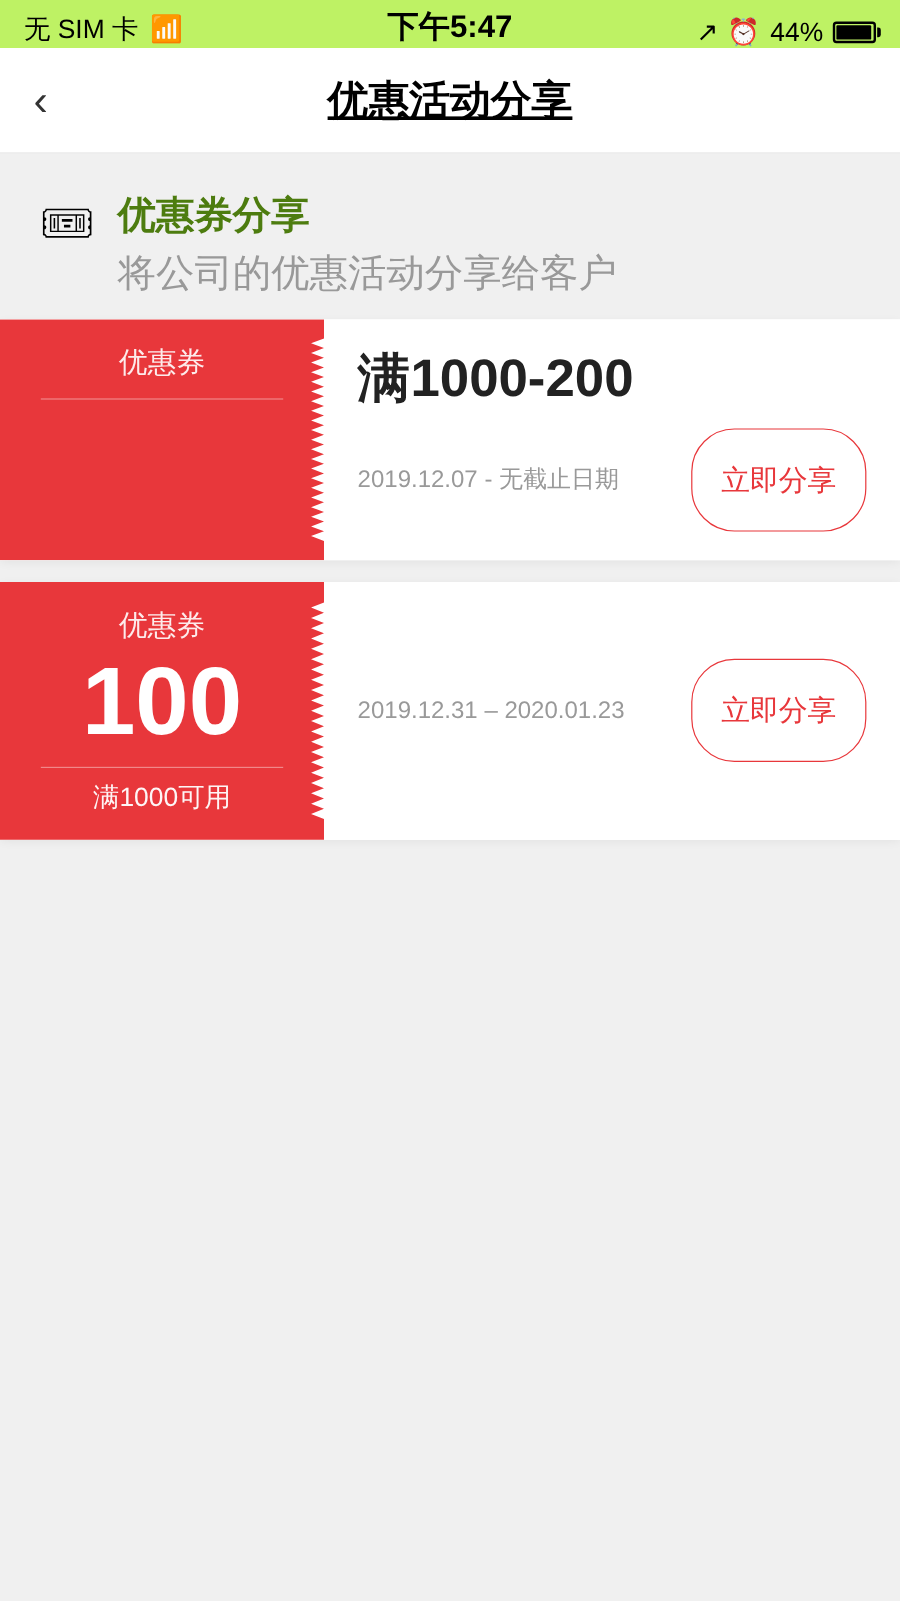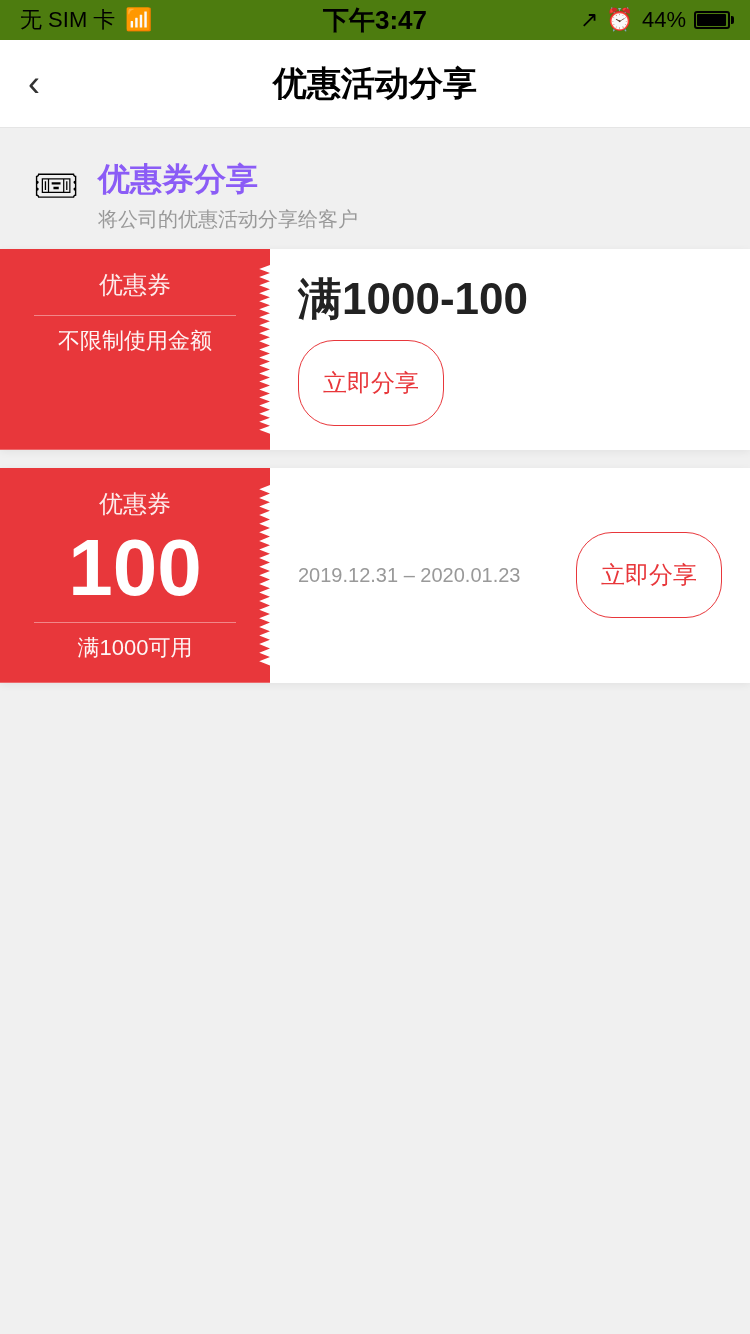--- a/index.html
+++ b/index.html
@@ -9,23 +9,23 @@
       min-height: 1334px;
       background: #f0f0f0;
       font-family: -apple-system, "PingFang SC", "Helvetica Neue", Arial, sans-serif;
       overflow-x: hidden;
     }
 
     
     .status-bar {
       width: 100%;
       height: 40px;
-      background: #4d7c0f;
-      display: flex;
-      align-items: center;
+      background: #bef264;
+      display: flex;
+      align-items: flex-end;
       justify-content: space-between;
       padding: 0 20px;
       font-size: 24px;
       font-weight: 500;
     }
     .status-left {
       display: flex;
       align-items: center;
       gap: 10px;
       font-size: 22px;
@@ -86,20 +86,21 @@
       position: absolute;
       left: 28px;
       font-size: 36px;
       color: #333;
       cursor: pointer;
     }
     .nav-title {
       font-size: 34px;
       font-weight: 600;
       color: #000;
+      text-decoration: underline;
     }
 
     
     .section-header {
       background: #f0f0f0;
       padding: 30px 30px 16px 30px;
       display: flex;
       align-items: flex-start;
       gap: 16px;
     }
@@ -110,24 +111,24 @@
       align-items: center;
       justify-content: center;
       font-size: 36px;
       flex-shrink: 0;
       margin-top: 2px;
     }
     .section-text-block {}
     .section-title {
       font-size: 32px;
       font-weight: 600;
-      color: #8b5cf6;
+      color: #4d7c0f;
     }
     .section-subtitle {
-      font-size: 20px;
+      font-size: 32px;
       color: #999;
       margin-top: 4px;
     }
 
     
     .coupon-list {
       padding: 0 0 20px 0;
       background: #f0f0f0;
     }
 
@@ -250,21 +251,21 @@
     }
   </style>
 </head>
 <body>
 
 <div class="status-bar">
   <div class="status-left">
     <span>无 SIM 卡</span>
     <span>📶</span>
   </div>
-  <div class="status-center">下午3:47</div>
+  <div class="status-center">下午5:47</div>
   <div class="status-right">
     <span>↗</span>
     <span>⏰</span>
     <span>44%</span>
     <span class="battery-icon">
       <span class="battery-fill"></span>
     </span>
   </div>
 </div>
 
@@ -279,25 +280,25 @@
     <div class="section-title">优惠券分享</div>
     <div class="section-subtitle">将公司的优惠活动分享给客户</div>
   </div>
 </div>
 
 <div class="coupon-list" id="coupon-list">
 <div class="coupon-card">
       <div class="coupon-left">
         <span class="coupon-label">优惠券</span>
         <div class="coupon-divider"></div>
-        <span class="coupon-condition">不限制使用金额</span>
       </div>
       <div class="coupon-right">
-        <div class="coupon-name">满1000-100</div>
+        <div class="coupon-name">满1000-200</div>
         <div class="coupon-footer">
+          <span class="coupon-date">2019.12.07 - 无截止日期</span>
           <button class="share-btn">立即分享</button>
         </div>
       </div>
     </div>
     <div class="coupon-card">
       <div class="coupon-left">
         <span class="coupon-label">优惠券</span>
         <span class="coupon-amount">100</span>
         <div class="coupon-divider"></div>
         <span class="coupon-condition">满1000可用</span>

